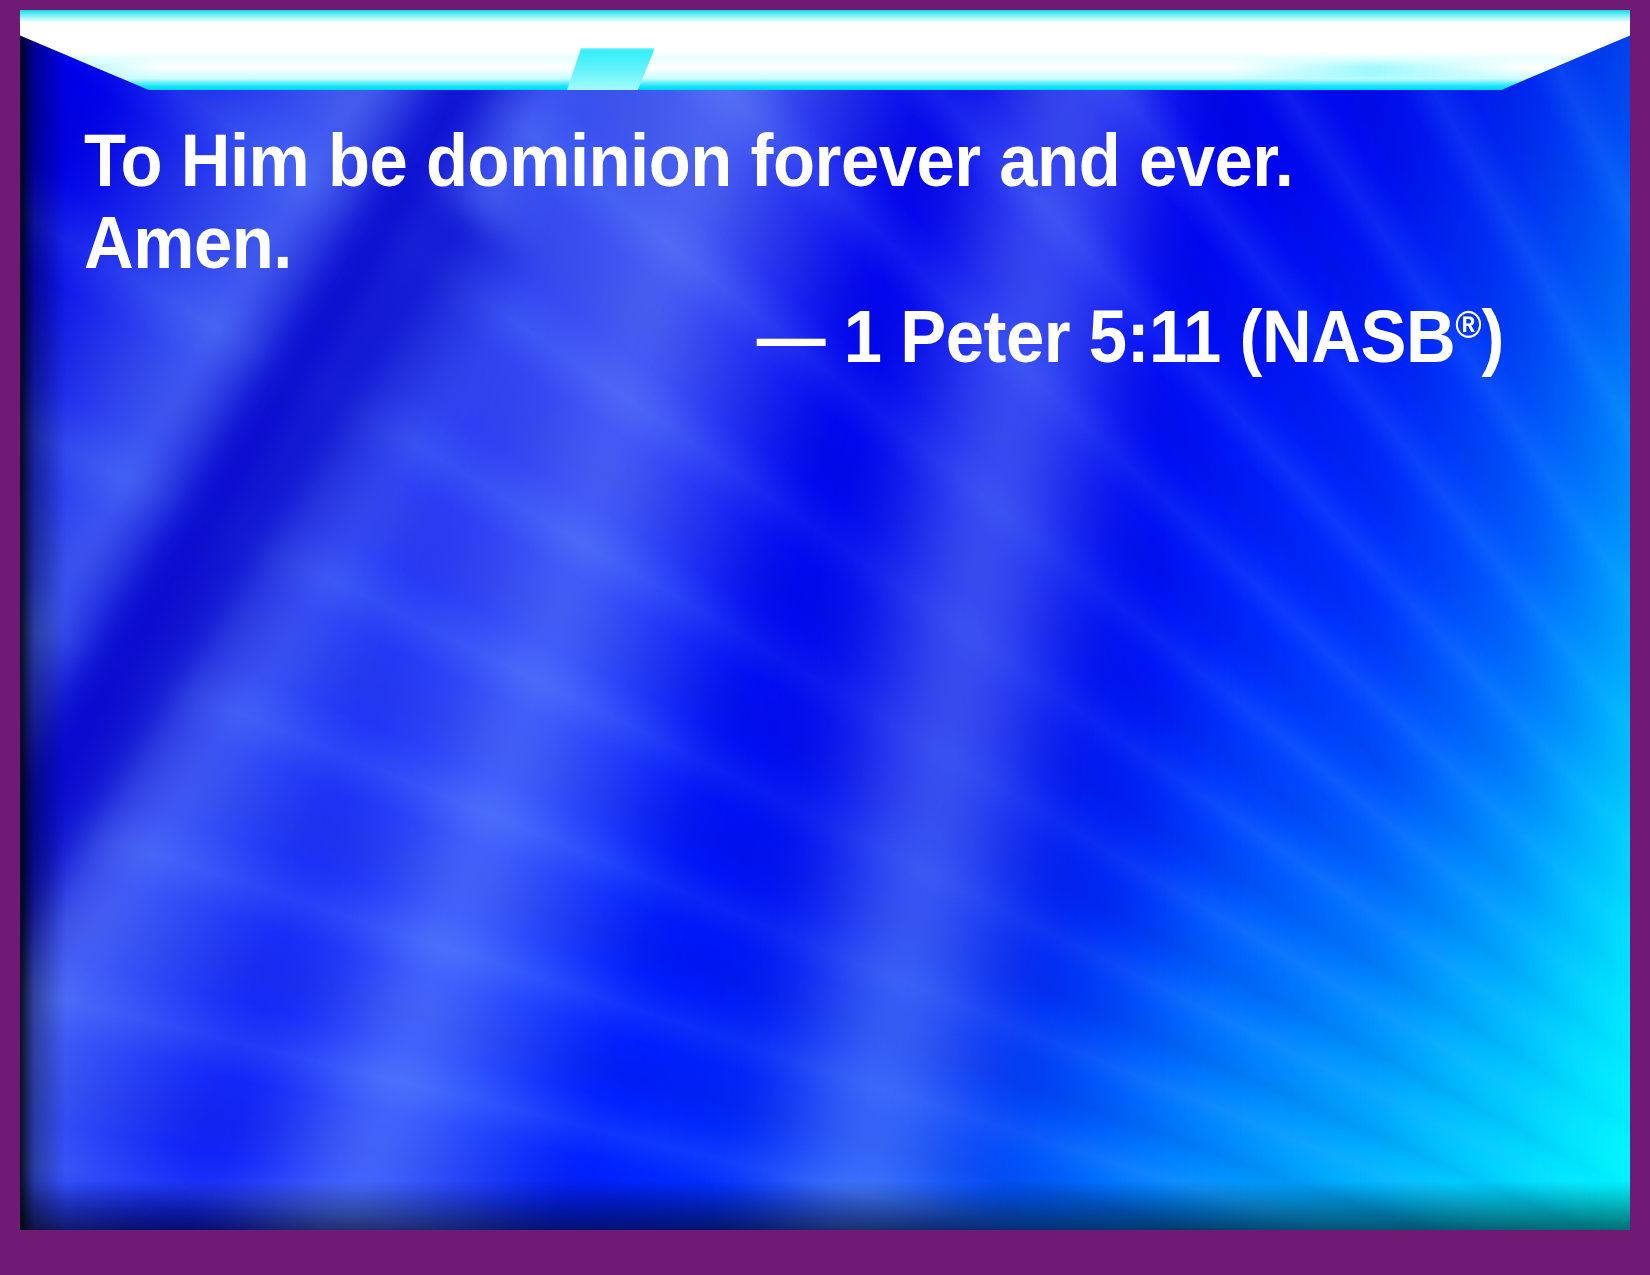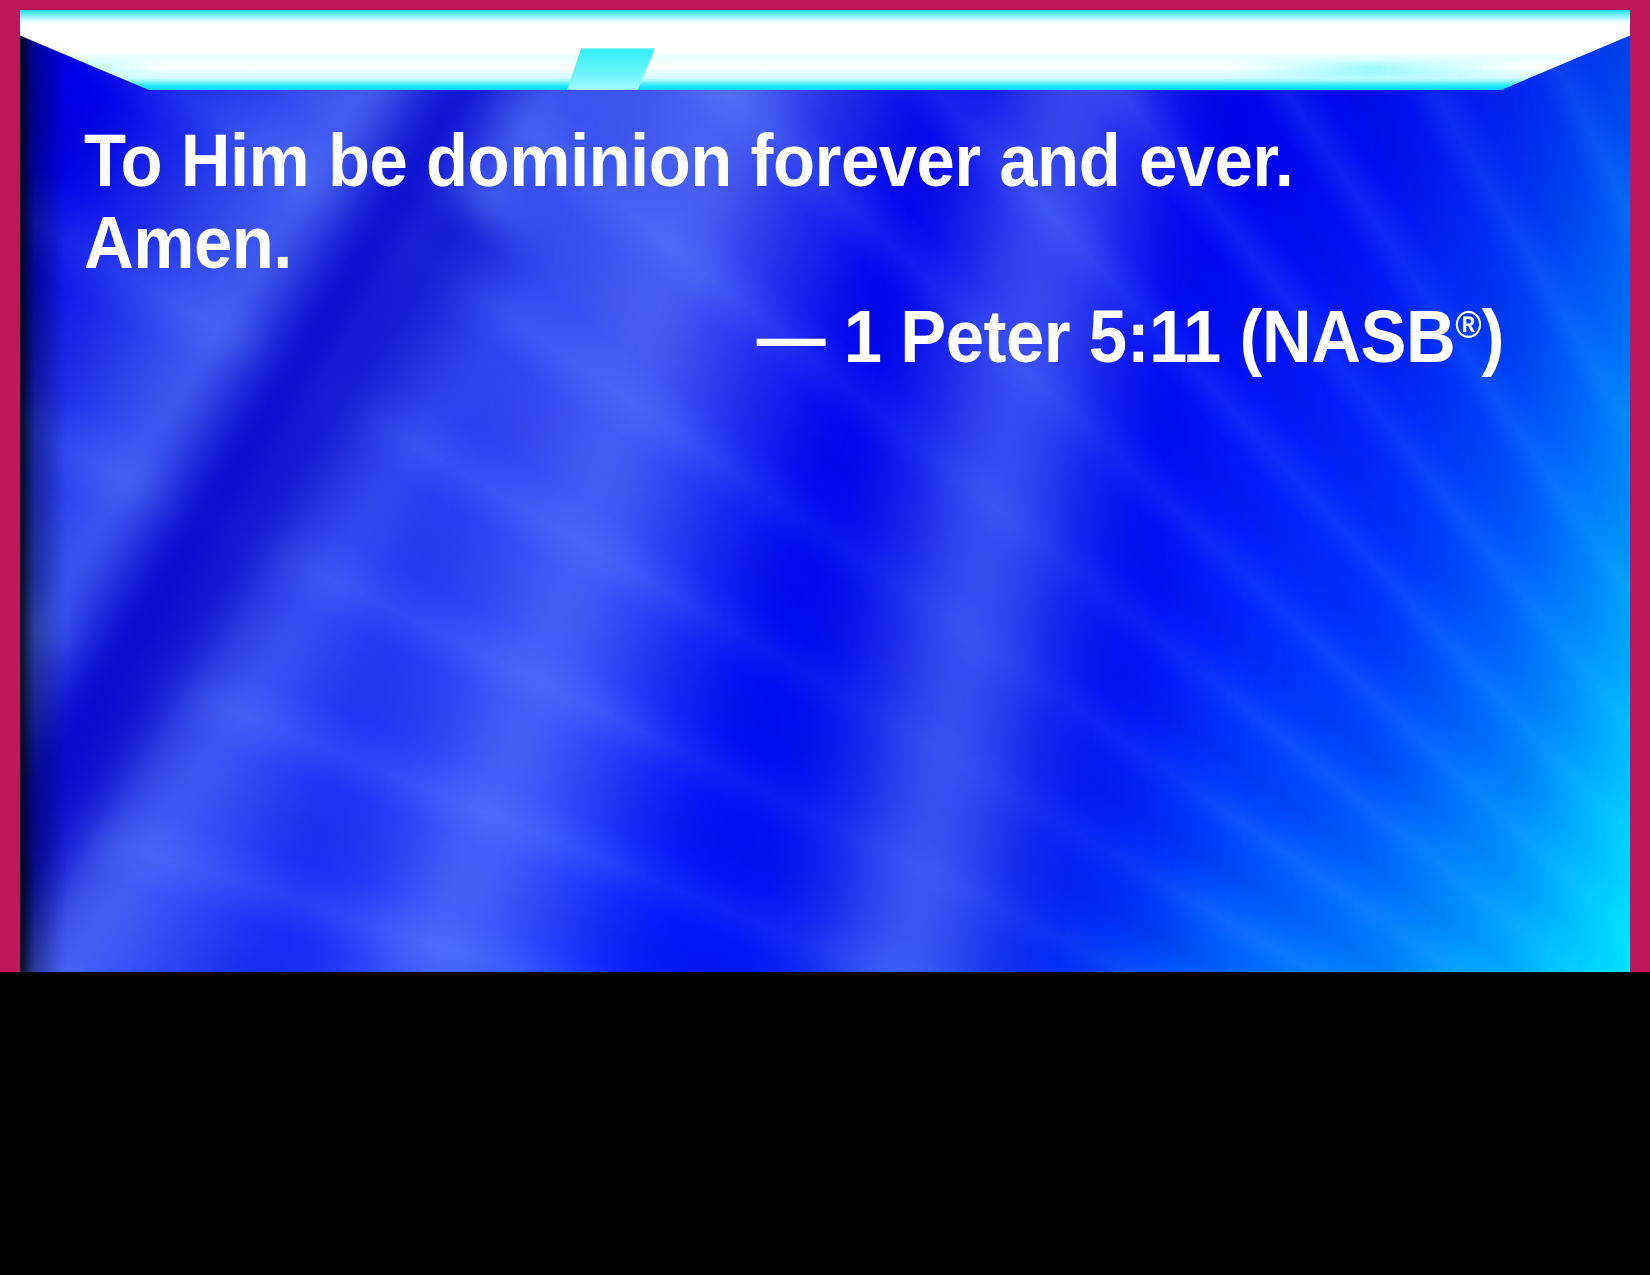--- a/index.html
+++ b/index.html
@@ -4,22 +4,22 @@
 <style>
   html, body {
     margin: 0;
     padding: 0;
     background: #000000;
   }
 
   #slide {
     position: relative;
     width: 1650px;
-    height: 972px;
-    background: #be185d;
+    height: 1275px;
+    background: #701a75;
     overflow: hidden;
     font-family: "Liberation Sans", sans-serif;
   }
 
   
   .canvas {
     position: absolute;
     left: 20px;
     top: 10px;
     width: 1610px;

